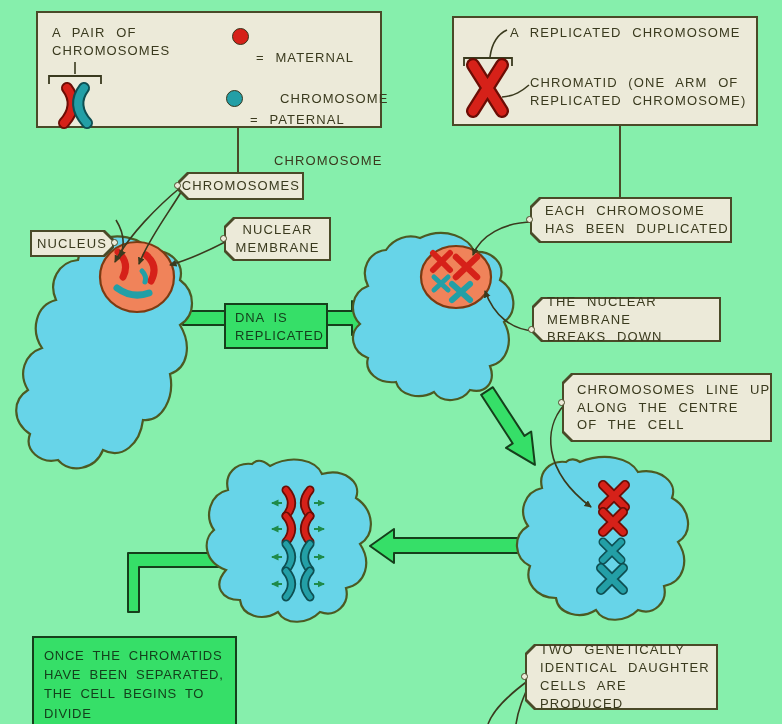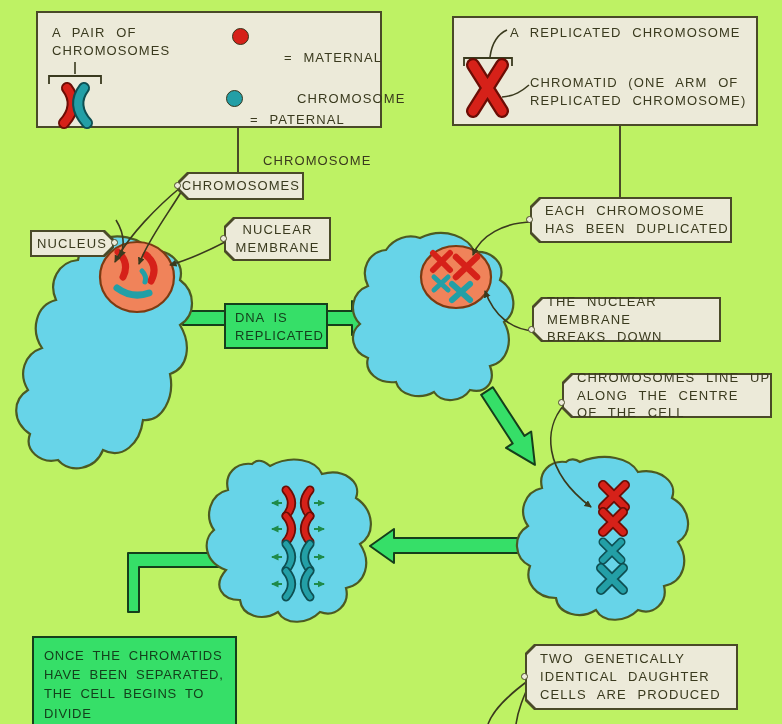--- a/index.html
+++ b/index.html
@@ -1,18 +1,18 @@
 <!DOCTYPE html>
 <html><head>
 <meta charset="utf-8">
 <style>
   html,body { margin:0; padding:0; background:#ffffff; }
   #canvas {
     position:relative; width:782px; height:724px; overflow:hidden;
-    background:#bef264;
+    background:#86efac;
     font-family:"Liberation Sans", sans-serif;
   }
   svg.layer { position:absolute; left:0; top:0; pointer-events:none; }
 
   
   .lbox { position:absolute; background:#ecead9; border:2px solid #4a4a28; box-sizing:border-box; }
 
   
   .gbox { position:absolute; background:#36df68; border:2px solid #153f1b; box-sizing:border-box;padding-left:20px; }
 
@@ -36,21 +36,21 @@
     position:absolute; width:7px; height:7px; border-radius:50%;
     background:#ecead9; border:1.5px solid #4a4a28; box-sizing:border-box;
   }
 
   
   .lg-item { position:absolute; display:flex; }
   .lg-dot { width:17px; height:17px; border-radius:50%; border:1.5px solid #35351c; box-sizing:border-box; margin-right:7px; flex:none; margin-top:1px; }
   .dot-red { background:#d62119; }
   .dot-teal { background:#239fa6; }
   .lg-lines { line-height:1.6; }
-  .lg-lines .indent { margin-left:13px; }
+  .lg-lines .indent { margin-left:24px; }
 </style>
 </head>
 <body>
 
 <div id="canvas">
 
   <svg class="layer" width="782" height="724" viewBox="0 0 782 724">
     <defs>
       <marker id="mA" orient="auto" markerUnits="userSpaceOnUse" markerWidth="10" markerHeight="9" refX="6.5" refY="3.5">
         <path d="M0,0 L7.5,3.5 L0,7 Z" fill="#3a3a1e"></path>
@@ -144,21 +144,21 @@
       <path d="M 535,331 C 512,330 494,316 485,291" marker-end="url(#mA)"></path>
       <path d="M 564,405 C 544,428 542,470 591,507" marker-end="url(#mA)"></path>
       <path d="M 529,680 C 510,694 494,708 488,724"></path>
       <path d="M 531,680 C 523,698 518,710 516,724"></path>
     </g>
   </svg>
 
   <div class="lbox" style="left:36px; top:11px; width:346px; height:117px;">
     <div class="dtext" style="position:absolute; left:14px; top:11px;">A PAIR OF
 CHROMOSOMES</div>
-    <div class="lg-item" style="left:194px; top:14px;gap:28px;">
+    <div class="lg-item" style="left:194px; top:14px;">
       <span class="lg-dot dot-red"></span>
       <div class="dtext lg-lines">
         <div>= MATERNAL</div>
         <div class="indent">CHROMOSOME</div>
       </div>
     </div>
     <div class="lg-item" style="left:188px; top:76px;">
       <span class="lg-dot dot-teal"></span>
       <div class="dtext lg-lines">
         <div>= PATERNAL</div>
@@ -204,30 +204,30 @@
   </div>
 
   <div class="tag cut-l" style="left:532px; top:297px; width:189px; height:45px;">
     <div class="shape-o"></div>
       <div class="shape-i"></div>
     <span class="anchor" style="left:-4px; top:29px;"></span>
     <div class="tag-text left dtext">THE NUCLEAR MEMBRANE
 BREAKS DOWN</div>
   </div>
 
-  <div class="tag cut-l" style="left:562px; top:373px; width:210px; height:45px;">
+  <div class="tag cut-l" style="left:562px; top:373px; width:210px; height:69px;">
     <div class="shape-o"></div>
       <div class="shape-i"></div>
     <span class="anchor" style="left:-4px; top:26px;"></span>
     <div class="tag-text left dtext">CHROMOSOMES LINE UP
 ALONG THE CENTRE
 OF THE CELL</div>
   </div>
 
-  <div class="tag cut-l" style="left:525px; top:644px; width:213px; height:66px;text-decoration:underline;">
+  <div class="tag cut-l" style="left:525px; top:644px; width:193px; height:66px;text-decoration:underline;">
     <div class="shape-o"></div>
       <div class="shape-i"></div>
     <span class="anchor" style="left:-4px; top:29px;"></span>
     <div class="tag-text left dtext">TWO GENETICALLY
 IDENTICAL DAUGHTER
 CELLS ARE PRODUCED</div>
   </div>
 
   <div class="gbox" style="left:224px; top:303px; width:104px; height:46px;">
     <div class="dtext gtext" style="position:absolute; left:9px; top:4px; letter-spacing:0.8px; word-spacing:5px;">DNA IS

